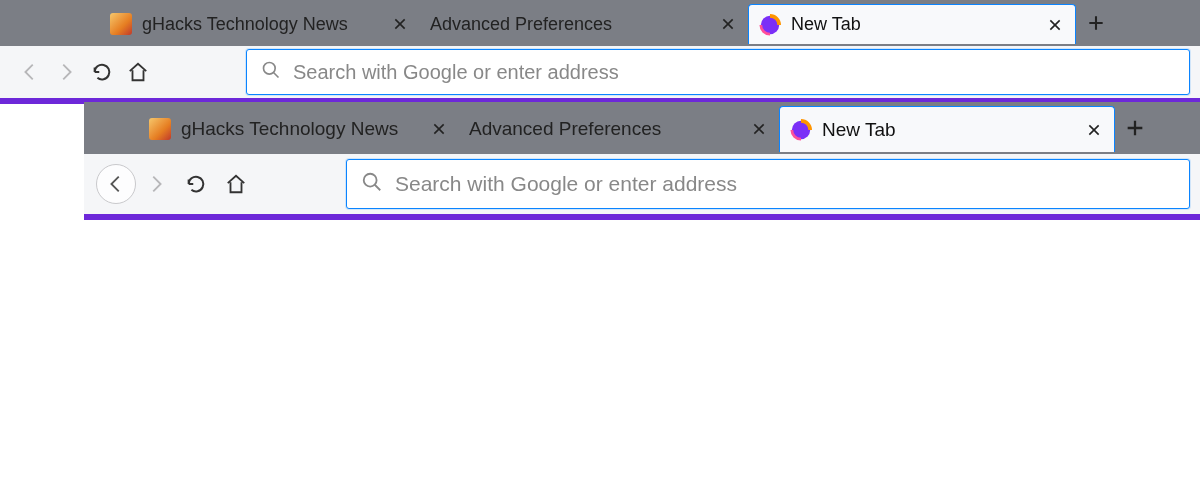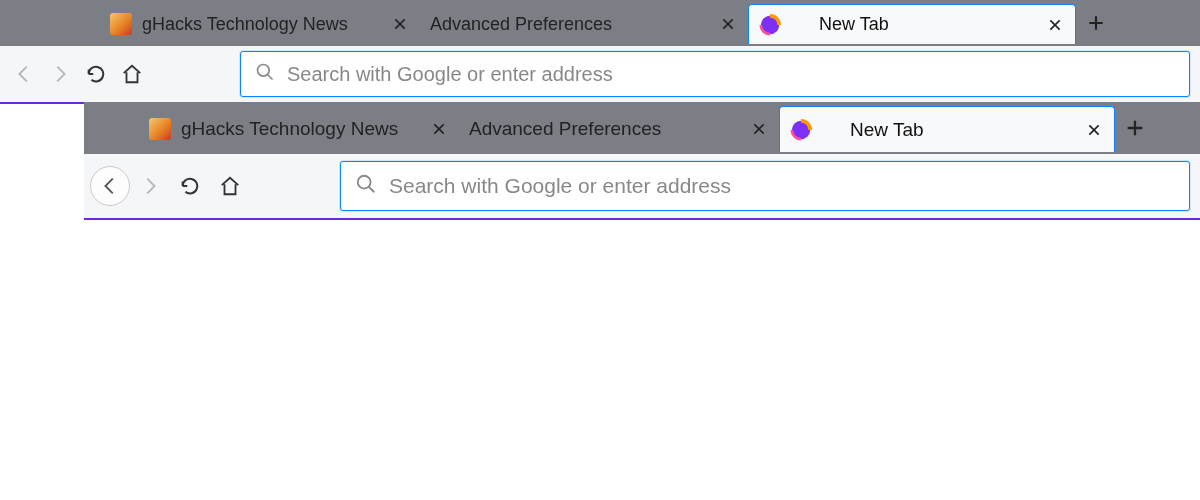--- a/index.html
+++ b/index.html
@@ -32,21 +32,20 @@
     font-size: 18px;
     color: #111;
     position: relative;
   }
   .tab.inactive { background: transparent; color: #222; }
   .tab.active {
     background: #f8f9fb;
     border: 1px solid #0a84ff;
     border-bottom: none;
     border-radius: 4px 4px 0 0;
-    gap: 28px;
   }
   .tab .favicon {
     width: 22px; height: 22px;
     margin-right: 10px;
     display: inline-flex;
     align-items: center; justify-content: center;
     flex-shrink: 0;
   }
   .tab .title {
     white-space: nowrap;
@@ -70,22 +69,22 @@
     border-radius: 3px;
   }
   .favicon-firefox svg { width: 22px; height: 22px; }
 
   
   .toolbar {
     display: flex;
     align-items: center;
     background: #f5f6f8;
     height: 58px;
-    border-bottom: 2px solid #6d28d9;
-    padding: 0 10px 0 6px;
+    border-bottom: 6px solid #6d28d9;
+    padding: 0 10px 0 12px;
   }
   .nav-btn {
     width: 36px; height: 36px;
     display: inline-flex; align-items: center; justify-content: center;
     color: #555;
     border-radius: 50%;
   }
   .nav-btn svg { width: 22px; height: 22px; stroke: currentColor; fill: none; stroke-width: 2; }
   .nav-btn.disabled { color: #b7b7b9; }
   .urlbar {

